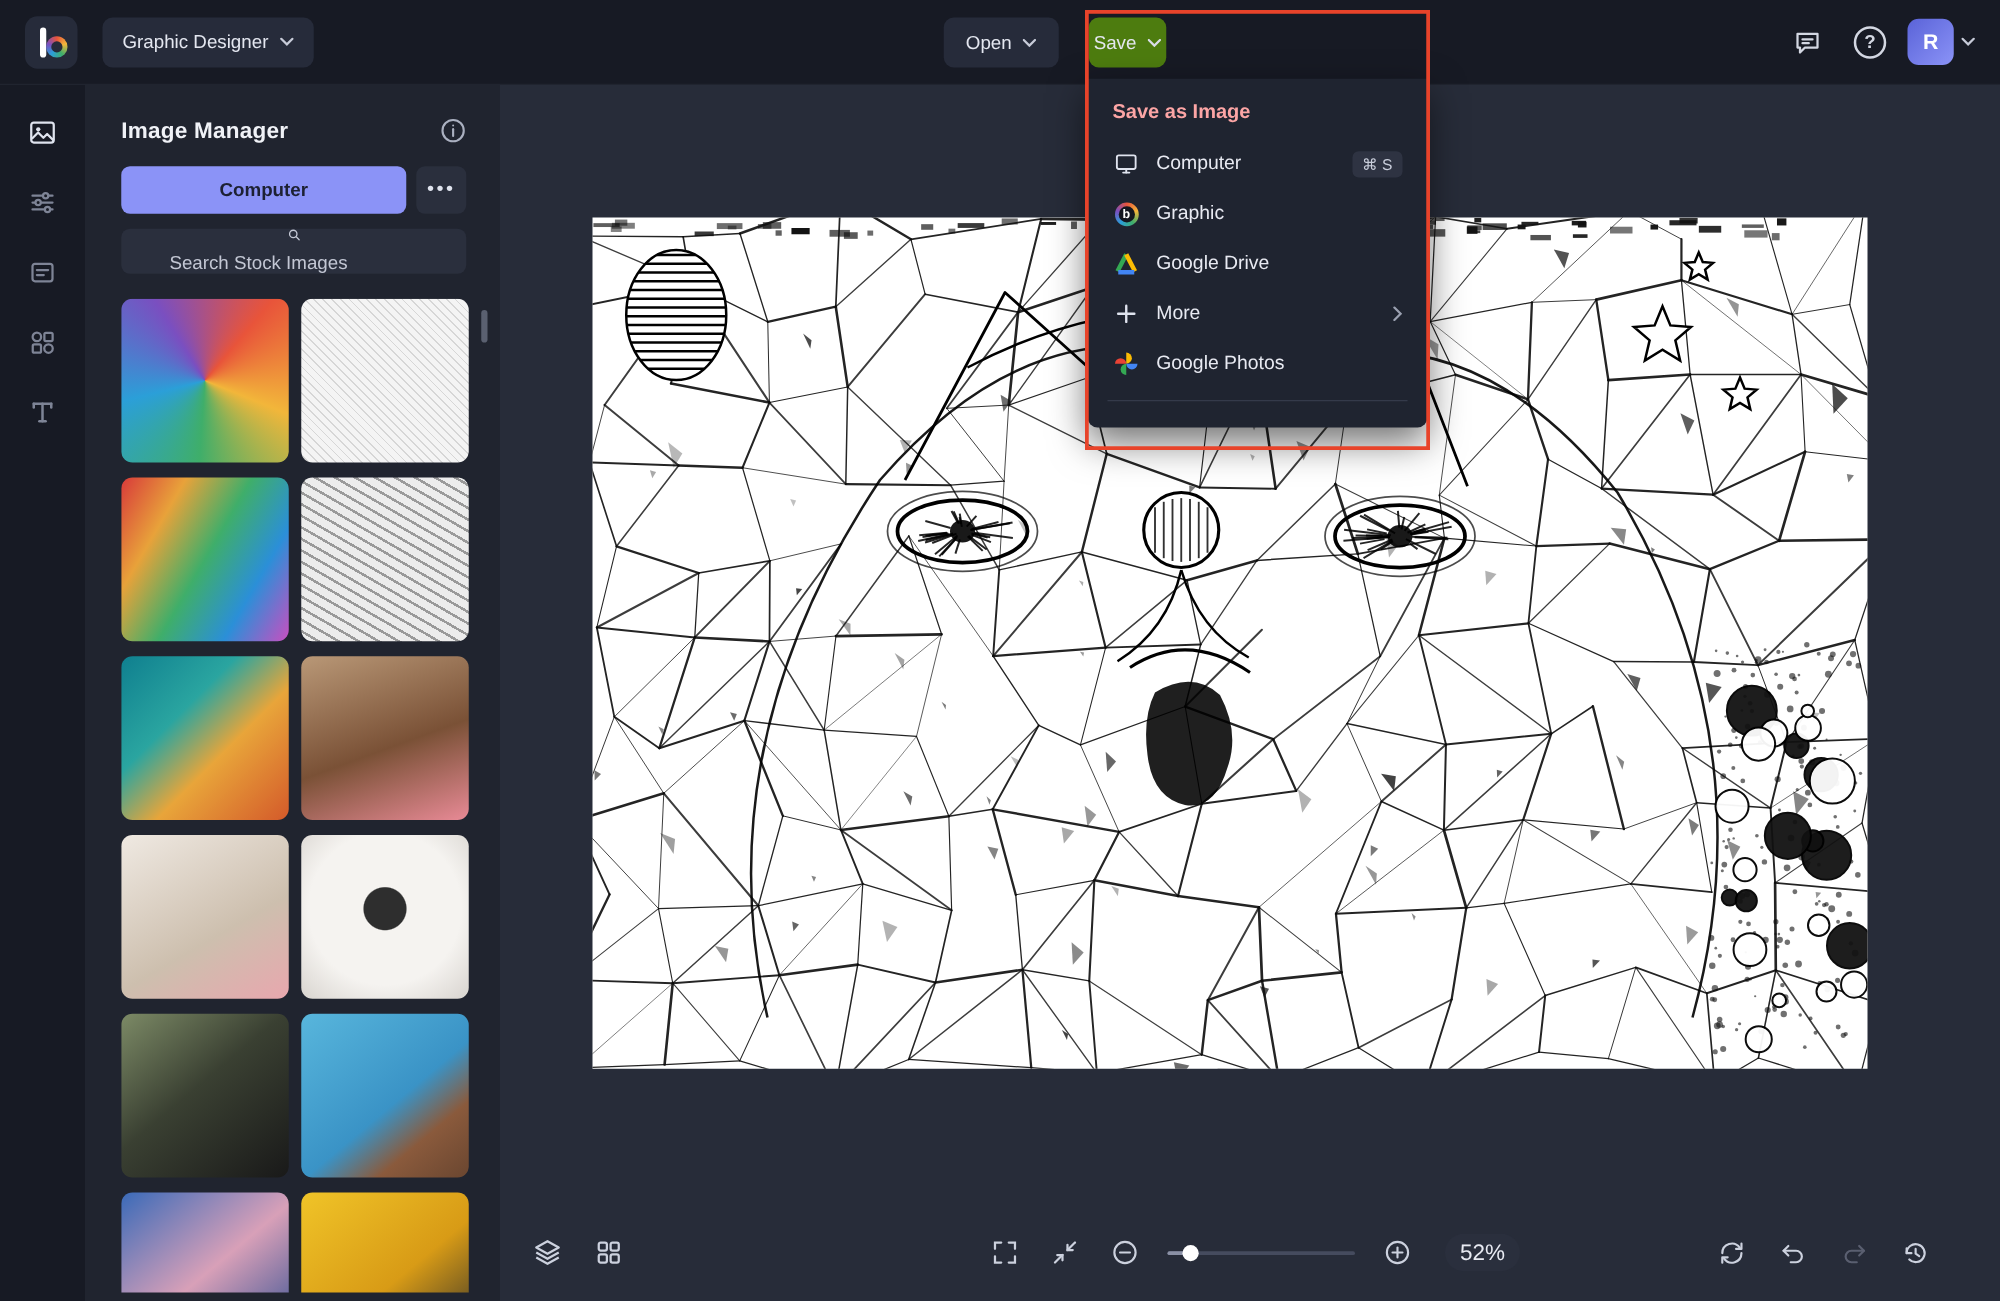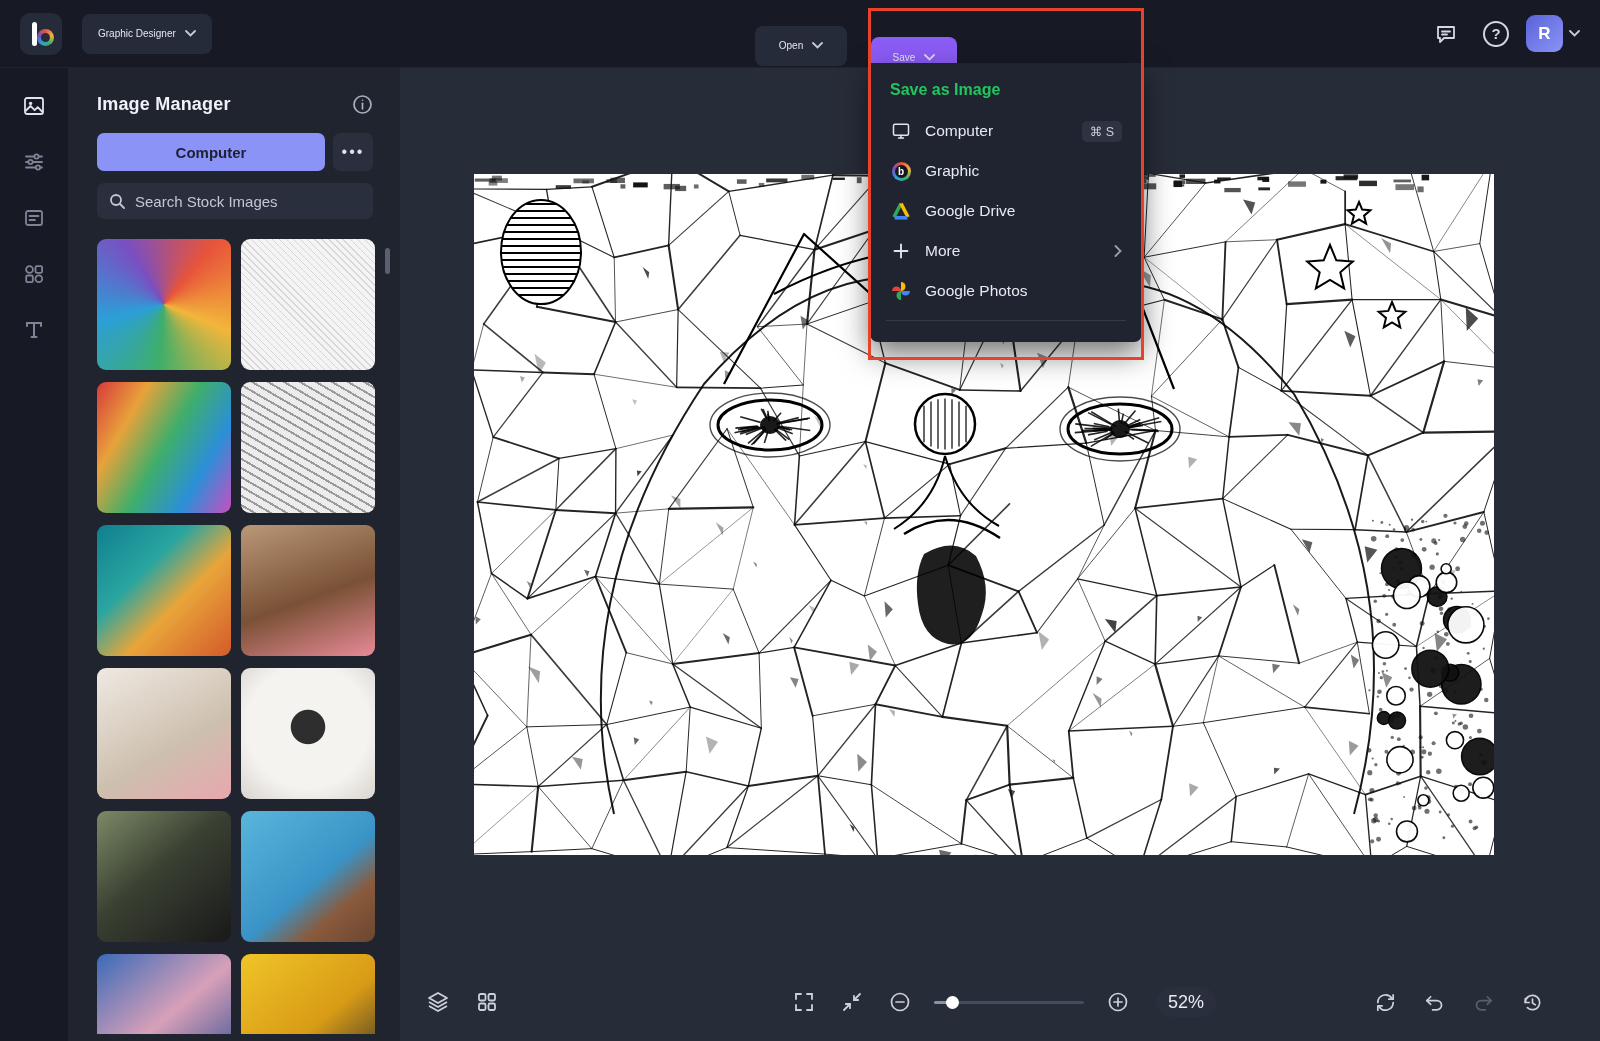--- a/index.html
+++ b/index.html
@@ -9,24 +9,24 @@
 
   
   .topbar { position:absolute; left:0; top:0; width:1600px; height:68px; background:#171a24;
     display:flex; align-items:center; padding:0 20px; z-index:50; border-bottom:1px solid #20242f;}
   .logo { width:42px; height:42px; border-radius:10px; background:#262b3a; position:relative; cursor:pointer; flex:0 0 auto;}
   .logo .bar { position:absolute; left:12px; top:9px; width:5px; height:24px; background:#fff; border-radius:3px;}
   .logo .dot { position:absolute; right:8px; bottom:9px; width:17px; height:17px; border-radius:50%;
     background:conic-gradient(#e8543a,#f2b63a,#3fae6a,#2b9fd8,#7a4fc0,#e8543a);}
   .logo .dot::after { content:''; position:absolute; inset:4px; background:#262b3a; border-radius:50%;}
   .tb-btn { height:40px; border:none; border-radius:8px; background:#262b3a; color:#e4e7f0;
-    font-family:inherit; font-size:10px; display:flex; align-items:center; gap:9px; padding:0 16px; cursor:pointer;}
+    font-family:inherit; font-size:15px; display:flex; align-items:center; gap:9px; padding:0 16px; cursor:pointer;}
   .mode-btn { margin-left:20px; }
   .tb-center { position:absolute; left:755px; top:14px; display:flex; gap:24px;align-items:center; }
-  .save-btn { background:#8b5cf6; width:86px; justify-content:center;margin-top:23px; }
+  .save-btn { background:#4d7c0f; width:62px; justify-content:center; }
   .open-btn { width:92px; justify-content:center; }
   .tb-right { margin-left:auto; display:flex; align-items:center; gap:10px; }
   .icon-btn { width:40px; height:40px; border:none; background:transparent; border-radius:8px;
     display:grid; place-items:center; cursor:pointer; color:#d3d7e2; }
   .avatar-wrap { display:flex; align-items:center; gap:6px; cursor:pointer; background:transparent; border:none;}
   .avatar { width:37px; height:37px; border-radius:9px; background:linear-gradient(135deg,#5a63d8,#8b93f7);
     color:#fff; font-size:17px; font-weight:700; display:grid; place-items:center; }
   .chev { flex:0 0 auto; }
 
   
@@ -40,21 +40,21 @@
   .panel { position:absolute; left:68px; top:68px; bottom:0; width:332px; background:#20242f; z-index:40; padding:26px 0 0 29px;}
   .panel-head { display:flex; align-items:center; width:276px; }
   .panel-title { color:#f0f2f7; font-size:18px; font-weight:700; letter-spacing:.2px;}
   .info-btn { margin-left:auto; background:none; border:none; color:#aab0c0; cursor:pointer; display:grid; place-items:center;}
   .btn-row { display:flex; gap:8px; margin-top:18px; width:276px;}
   .computer-btn { flex:1; height:38px; border:none; border-radius:7px; background:#8b93f7; color:#1d2133;
     font-family:inherit; font-size:15px; font-weight:700; cursor:pointer;}
   .dots-btn { width:40px; height:38px; border:none; border-radius:7px; background:#2a2f3d; color:#dfe3ee;
     font-size:16px; letter-spacing:2px; cursor:pointer; display:grid; place-items:center;}
   .search-box { margin-top:12px; width:276px; height:36px; background:#2a2f3d; border-radius:7px;
-    display:flex; align-items:center; padding:0 12px; gap:9px; color:#9aa0b2;}
+    display:flex; align-items:center; padding:0 12px; gap:9px; color:#9aa0b2;flex-direction:column;}
   .search-box input { flex:1; background:transparent; border:none; outline:none; color:#c9cdda;
     font-family:inherit; font-size:15px; }
   .search-box input::placeholder { color:#c3c7d4; opacity:1; }
   .thumb-grid { margin-top:20px; width:280px; height:795px; overflow:hidden;
     display:grid; grid-template-columns:134px 134px; gap:12px 10px; }
   .thumb { width:134px; height:131px; border-radius:9px; cursor:pointer; }
   .panel-scrollbar { position:absolute; right:10px; top:180px; width:5px; height:26px; border-radius:3px; background:#5a6070;}
 
   
   .canvas { position:absolute; left:400px; top:68px; right:0; bottom:0; background:#272c39; }
@@ -73,21 +73,21 @@
   .slider { position:relative; width:150px; height:20px; margin:0 6px; cursor:pointer;}
   .slider .track { position:absolute; left:0; right:0; top:9px; height:3px; border-radius:2px; background:#454b5e;}
   .slider .fill  { position:absolute; left:0; width:12%; top:9px; height:3px; border-radius:2px; background:#8a90a5;}
   .slider .knob  { position:absolute; left:12%; top:4px; width:13px; height:13px; margin-left:-6px; border-radius:50%; background:#fff;}
   .zoom-pill { min-width:58px; height:30px; border-radius:16px; background:#2a2f3d; color:#e8eaf2;
     font-size:18px; display:grid; place-items:center; padding:0 12px; margin-left:10px; cursor:pointer;}
 
   
   .save-menu { position:absolute; left:870px; top:63px; width:272px; background:#1f2430; z-index:60;
     border-radius:0 0 8px 8px; box-shadow:0 12px 30px rgba(0,0,0,.55); padding:14px 12px 12px;}
-  .sm-header { color:#22c55e; font-size:16px; font-weight:700; padding:4px 8px 12px; }
+  .sm-header { color:#fca5a5; font-size:16px; font-weight:700; padding:4px 8px 12px; }
   .mi { height:40px; display:flex; align-items:center; gap:13px; padding:0 8px; border-radius:7px; cursor:pointer; color:#e8eaf2;}
   .mi-ic { width:22px; display:grid; place-items:center; flex:0 0 auto;}
   .mi-label { font-size:15.5px; }
   .kbd { margin-left:auto; background:#2e3342; border-radius:5px; padding:3px 8px; font-size:12.5px; color:#c9cedb; }
   .mi-chev { margin-left:auto; color:#9aa0b0; }
   .sm-divider { height:1px; background:#343a4a; margin:9px 4px; }
   .bf-circle { position:relative; width:19px; height:19px; border-radius:50%;
     background:conic-gradient(#e8543a,#f2b63a,#3fae6a,#2b9fd8,#7a4fc0,#e8543a); }
   .bf-circle::after { content:'b'; position:absolute; inset:3px; background:#14161f; border-radius:50%;
     color:#fff; font-size:10px; font-weight:700; line-height:13px; text-align:center; }

